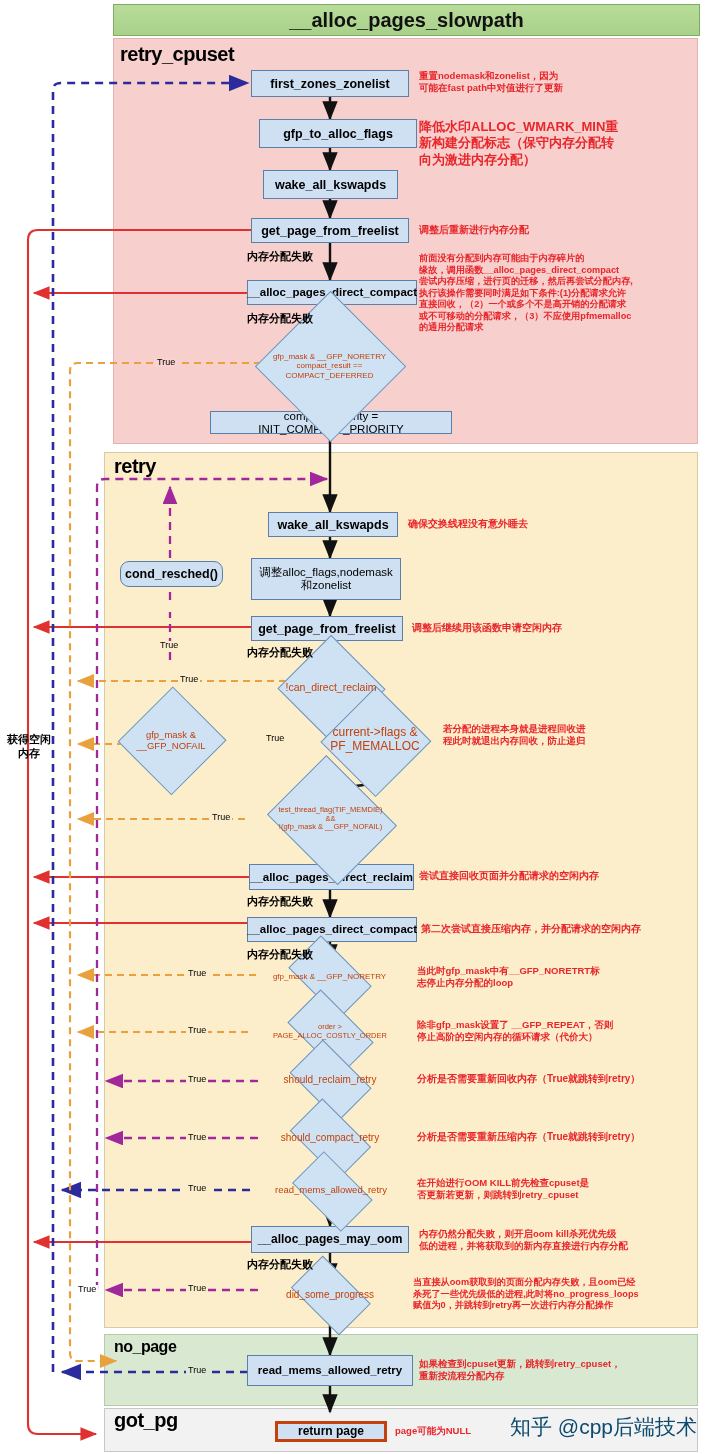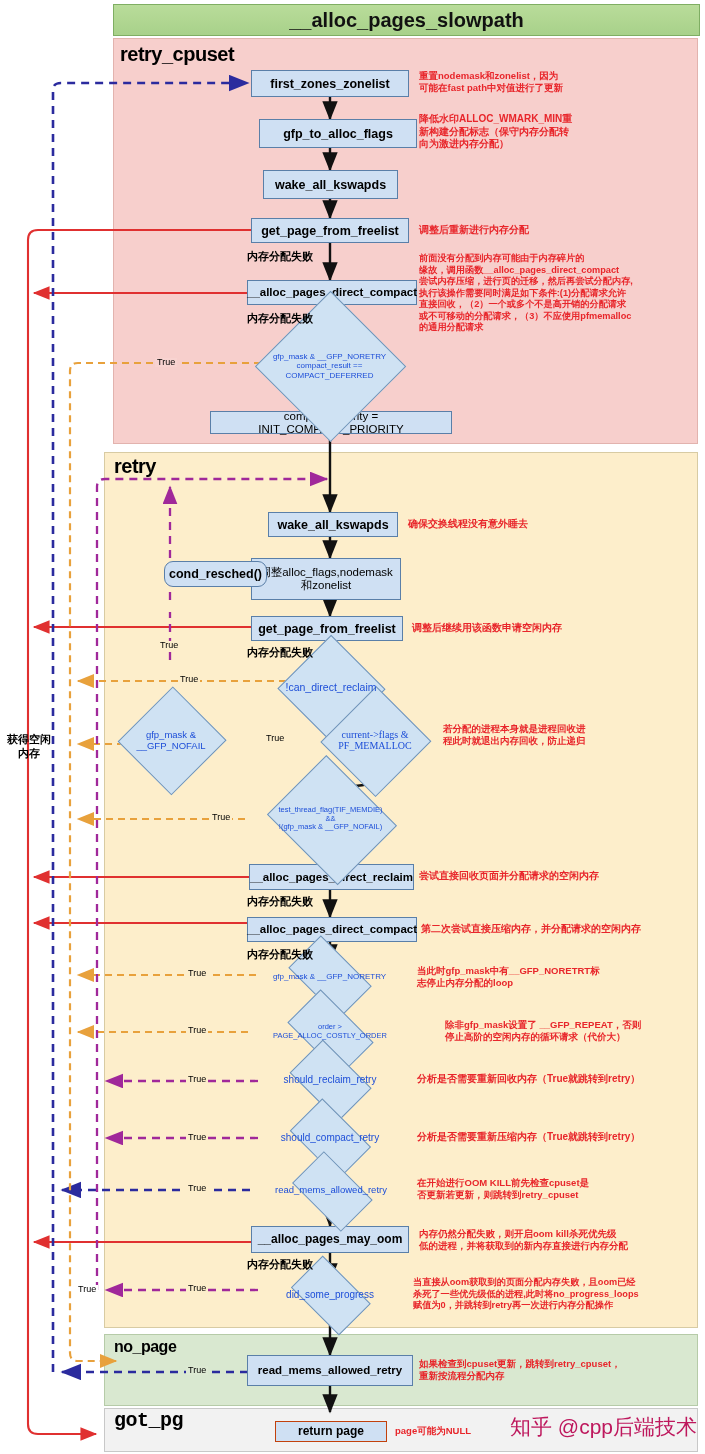--- a/index.html
+++ b/index.html
@@ -13,40 +13,40 @@
 
   .hdr{position:absolute;left:113px;top:4px;width:585px;height:30px;
        background:linear-gradient(#b9dc9a,#a8d18a);border:1px solid #7fae63;
        display:flex;align-items:center;justify-content:center;
        font-size:20px;font-weight:bold;color:#111;}
 
   .node{position:absolute;box-sizing:border-box;background:#cfe0f3;
         border:1px solid #5a7fa8;display:flex;align-items:center;
         justify-content:center;text-align:center;color:#000;
         font-weight:bold;line-height:1.12;}
-  .node.thin{border:1px solid #c2410c;}
+  .node.thin{border:3px solid #c2410c;}
   .node.round{border-radius:9px;}
 
-  .dia{position:absolute;color:#1d4ed8;text-align:center;
+  .dia{position:absolute;color:#c2410c;text-align:center;
        display:flex;align-items:center;justify-content:center;line-height:1.15;}
   .dia .dshape{position:absolute;left:0;top:0;width:100%;height:100%;
        background:#cfe2f3;border:1px solid #6f93b8;
        transform:rotate(45deg) ;}
   .dia .dtxt{position:relative;z-index:2;padding:0 2px;}
 
   .ann{position:absolute;color:#e8262b;font-weight:bold;line-height:1.25;}
   .lbl{position:absolute;color:#000;font-weight:bold;}
   .truelbl{position:absolute;color:#000;font-size:9px;background:#fff;
            padding:0 2px;line-height:1;}
   .truelbl.cream{background:#fdeecb;}
   .truelbl.white{background:#ffffff;}
   .truelbl.pink{background:#f8d3d0;}
   .truelbl.green{background:#dce9d2;}
 
-  .watermark{position:absolute;right:8px;top:1413px;font-size:21px;color:#be185d;
+  .watermark{position:absolute;right:8px;top:1413px;font-size:21px;color:#0c4a6e;
              font-family:"Liberation Sans",sans-serif;white-space:nowrap;}
   .freemem{position:absolute;left:0px;top:733px;width:58px;text-align:center;
            font-size:11px;font-weight:bold;color:#000;line-height:1.25;}
 </style>
 </head>
 <body>
 
 <div id="stage">
 
   <div class="band" style="left:113px;top:38px;width:585px;height:406px;background:#f7cfcc;border:1px solid #e2b3ae;"></div>
@@ -138,41 +138,41 @@
       <path d="M258,1290 L106,1290" marker-end="url(#ar-mag)"></path>
       <path d="M178,740 L124,740"></path>
     </g>
   </svg>
 
   <div class="hdr">__alloc_pages_slowpath</div>
 
   <div class="band-title" style="left:120px;top:43px;font-size:20px;text-align:right;">retry_cpuset</div>
   <div class="band-title" style="left:114px;top:455px;font-size:20px;">retry</div>
   <div class="band-title" style="left:114px;top:1338px;font-size:16px;">no_page</div>
-  <div class="band-title" style="left:114px;top:1409px;font-size:20px;font-family:Liberation Mono, monospace;">got_pg</div>
+  <div class="band-title" style="left:114px;top:1409px;font-size:20px;">got_pg</div>
 
   <div class="node" style="left:251px;top:70px;width:158px;height:27px;font-size:12.5px;">first_zones_zonelist</div>
 
   <div class="node" style="left:251px;top:119px;width:158px;height:29px;font-size:12.5px;margin-left:8px;">gfp_to_alloc_flags</div>
 
   <div class="node" style="left:263px;top:170px;width:135px;height:29px;font-size:12.5px;">wake_all_kswapds</div>
 
   <div class="node" style="left:251px;top:218px;width:158px;height:25px;font-size:12.5px;">get_page_from_freelist</div>
 
   <div class="node" style="left:247px;top:280px;width:170px;height:25px;font-size:11.5px;">__alloc_pages_direct_compact</div>
 
   <div class="node" style="left:210px;top:411px;width:242px;height:23px;font-size:11.5px;font-weight:normal;">compact_priority = INIT_COMPACT_PRIORITY</div>
 
   <div class="node" style="left:268px;top:512px;width:130px;height:25px;font-size:12.5px;">wake_all_kswapds</div>
 
   <div class="node" style="left:251px;top:558px;width:150px;height:42px;font-size:11.5px;font-weight:normal;padding:0 4px;">调整alloc_flags,nodemask和zonelist</div>
 
   <div class="node" style="left:251px;top:616px;width:152px;height:25px;font-size:12.5px;">get_page_from_freelist</div>
 
-  <div class="node round" style="left:120px;top:561px;width:103px;height:26px;font-size:12.5px;margin-left:44px;">cond_resched()</div>
+  <div class="node round" style="left:120px;top:561px;width:103px;height:26px;font-size:12.5px;">cond_resched()</div>
 
   <div class="node" style="left:249px;top:864px;width:165px;height:26px;font-size:11.5px;">__alloc_pages_direct_reclaim</div>
 
   <div class="node" style="left:247px;top:917px;width:170px;height:25px;font-size:11.5px;">__alloc_pages_direct_compact</div>
 
   <div class="node" style="left:251px;top:1226px;width:158px;height:27px;font-size:12px;">__alloc_pages_may_oom</div>
 
   <div class="node" style="left:247px;top:1355px;width:166px;height:31px;font-size:11.5px;">read_mems_allowed_retry</div>
 
   <div class="node thin" style="left:275px;top:1421px;width:112px;height:21px;font-size:12px;">return page</div>
@@ -190,21 +190,21 @@
   </div>
 
   <div class="dia" style="left:110px;top:717px;width:122px;height:47px;">
     <div class="dshape" style="width:61%;height:162%;left:19.5%;top:-31%;"></div>
     <div class="dtxt" style="font-size:9.5px;white-space:pre-line;">gfp_mask &amp;
 __GFP_NOFAIL</div>
   </div>
 
   <div class="dia" style="left:313px;top:716px;width:124px;height:48px;">
     <div class="dshape" style="width:61%;height:160%;left:19.5%;top:-30%;"></div>
-    <div class="dtxt" style="font-size:10px;white-space:pre-line;font-family:Liberation Serif, serif;">current-&gt;flags &amp;
+    <div class="dtxt" style="font-size:12px;white-space:pre-line;">current-&gt;flags &amp;
 PF_MEMALLOC</div>
   </div>
 
   <div class="dia" style="left:249px;top:794px;width:163px;height:50px;">
     <div class="dshape" style="width:60%;height:164%;left:20%;top:-32%;"></div>
     <div class="dtxt" style="font-size:7.5px;white-space:pre-line;">test_thread_flag(TIF_MEMDIE)
 &amp;&amp;
 !(gfp_mask &amp; __GFP_NOFAIL)</div>
   </div>
 
@@ -234,40 +234,40 @@
     <div class="dtxt" style="font-size:9.5px;">read_mems_allowed_retry</div>
   </div>
 
   <div class="dia" style="left:257px;top:1281px;width:146px;height:27px;">
     <div class="dshape" style="width:45%;height:158%;left:27.5%;top:-29%;"></div>
     <div class="dtxt" style="font-size:10px;">did_some_progress</div>
   </div>
 
   <div class="ann" style="left:419px;top:70px;font-size:9.5px;white-space:pre-line;">重置nodemask和zonelist，因为
 可能在fast path中对值进行了更新</div>
-  <div class="ann" style="left:419px;top:113px;font-size:10px;white-space:pre-line;">降低水印ALLOC_WMARK_MIN重
+  <div class="ann" style="left:419px;top:119px;font-size:13px;white-space:pre-line;">降低水印ALLOC_WMARK_MIN重
 新构建分配标志（保守内存分配转
 向为激进内存分配）</div>
   <div class="ann" style="left:419px;top:224px;font-size:10px;">调整后重新进行内存分配</div>
   <div class="ann" style="left:419px;top:253px;font-size:9.2px;white-space:pre-line;width:275px;">前面没有分配到内存可能由于内存碎片的
 缘故，调用函数__alloc_pages_direct_compact
 尝试内存压缩，进行页的迁移，然后再尝试分配内存,
 执行该操作需要同时满足如下条件:(1)分配请求允许
 直接回收，（2）一个或多个不是高开销的分配请求
 或不可移动的分配请求，（3）不应使用pfmemalloc
 的通用分配请求</div>
   <div class="ann" style="left:408px;top:518px;font-size:10px;">确保交换线程没有意外睡去</div>
   <div class="ann" style="left:412px;top:622px;font-size:10px;">调整后继续用该函数申请空闲内存</div>
   <div class="ann" style="left:443px;top:723px;font-size:9.5px;white-space:pre-line;">若分配的进程本身就是进程回收进
 程此时就退出内存回收，防止递归</div>
   <div class="ann" style="left:419px;top:870px;font-size:10px;">尝试直接回收页面并分配请求的空闲内存</div>
   <div class="ann" style="left:421px;top:923px;font-size:10px;">第二次尝试直接压缩内存，并分配请求的空闲内存</div>
   <div class="ann" style="left:417px;top:965px;font-size:9.5px;white-space:pre-line;">当此时gfp_mask中有__GFP_NORETRT标
 志停止内存分配的loop</div>
-  <div class="ann" style="left:417px;top:1019px;font-size:9.5px;white-space:pre-line;margin-left:28px;">除非gfp_mask设置了 __GFP_REPEAT，否则
+  <div class="ann" style="left:417px;top:1019px;font-size:9.5px;white-space:pre-line;">除非gfp_mask设置了 __GFP_REPEAT，否则
 停止高阶的空闲内存的循环请求（代价大）</div>
   <div class="ann" style="left:417px;top:1073px;font-size:10px;">分析是否需要重新回收内存（True就跳转到retry）</div>
   <div class="ann" style="left:417px;top:1131px;font-size:10px;">分析是否需要重新压缩内存（True就跳转到retry）</div>
   <div class="ann" style="left:417px;top:1177px;font-size:9.5px;white-space:pre-line;">在开始进行OOM KILL前先检查cpuset是
 否更新若更新，则跳转到retry_cpuset</div>
   <div class="ann" style="left:419px;top:1228px;font-size:9.5px;white-space:pre-line;">内存仍然分配失败，则开启oom kill杀死优先级
 低的进程，并将获取到的新内存直接进行内存分配</div>
   <div class="ann" style="left:413px;top:1277px;font-size:9.2px;white-space:pre-line;">当直接从oom获取到的页面分配内存失败，且oom已经
 杀死了一些优先级低的进程,此时将no_progress_loops
 赋值为0，并跳转到retry再一次进行内存分配操作</div>

